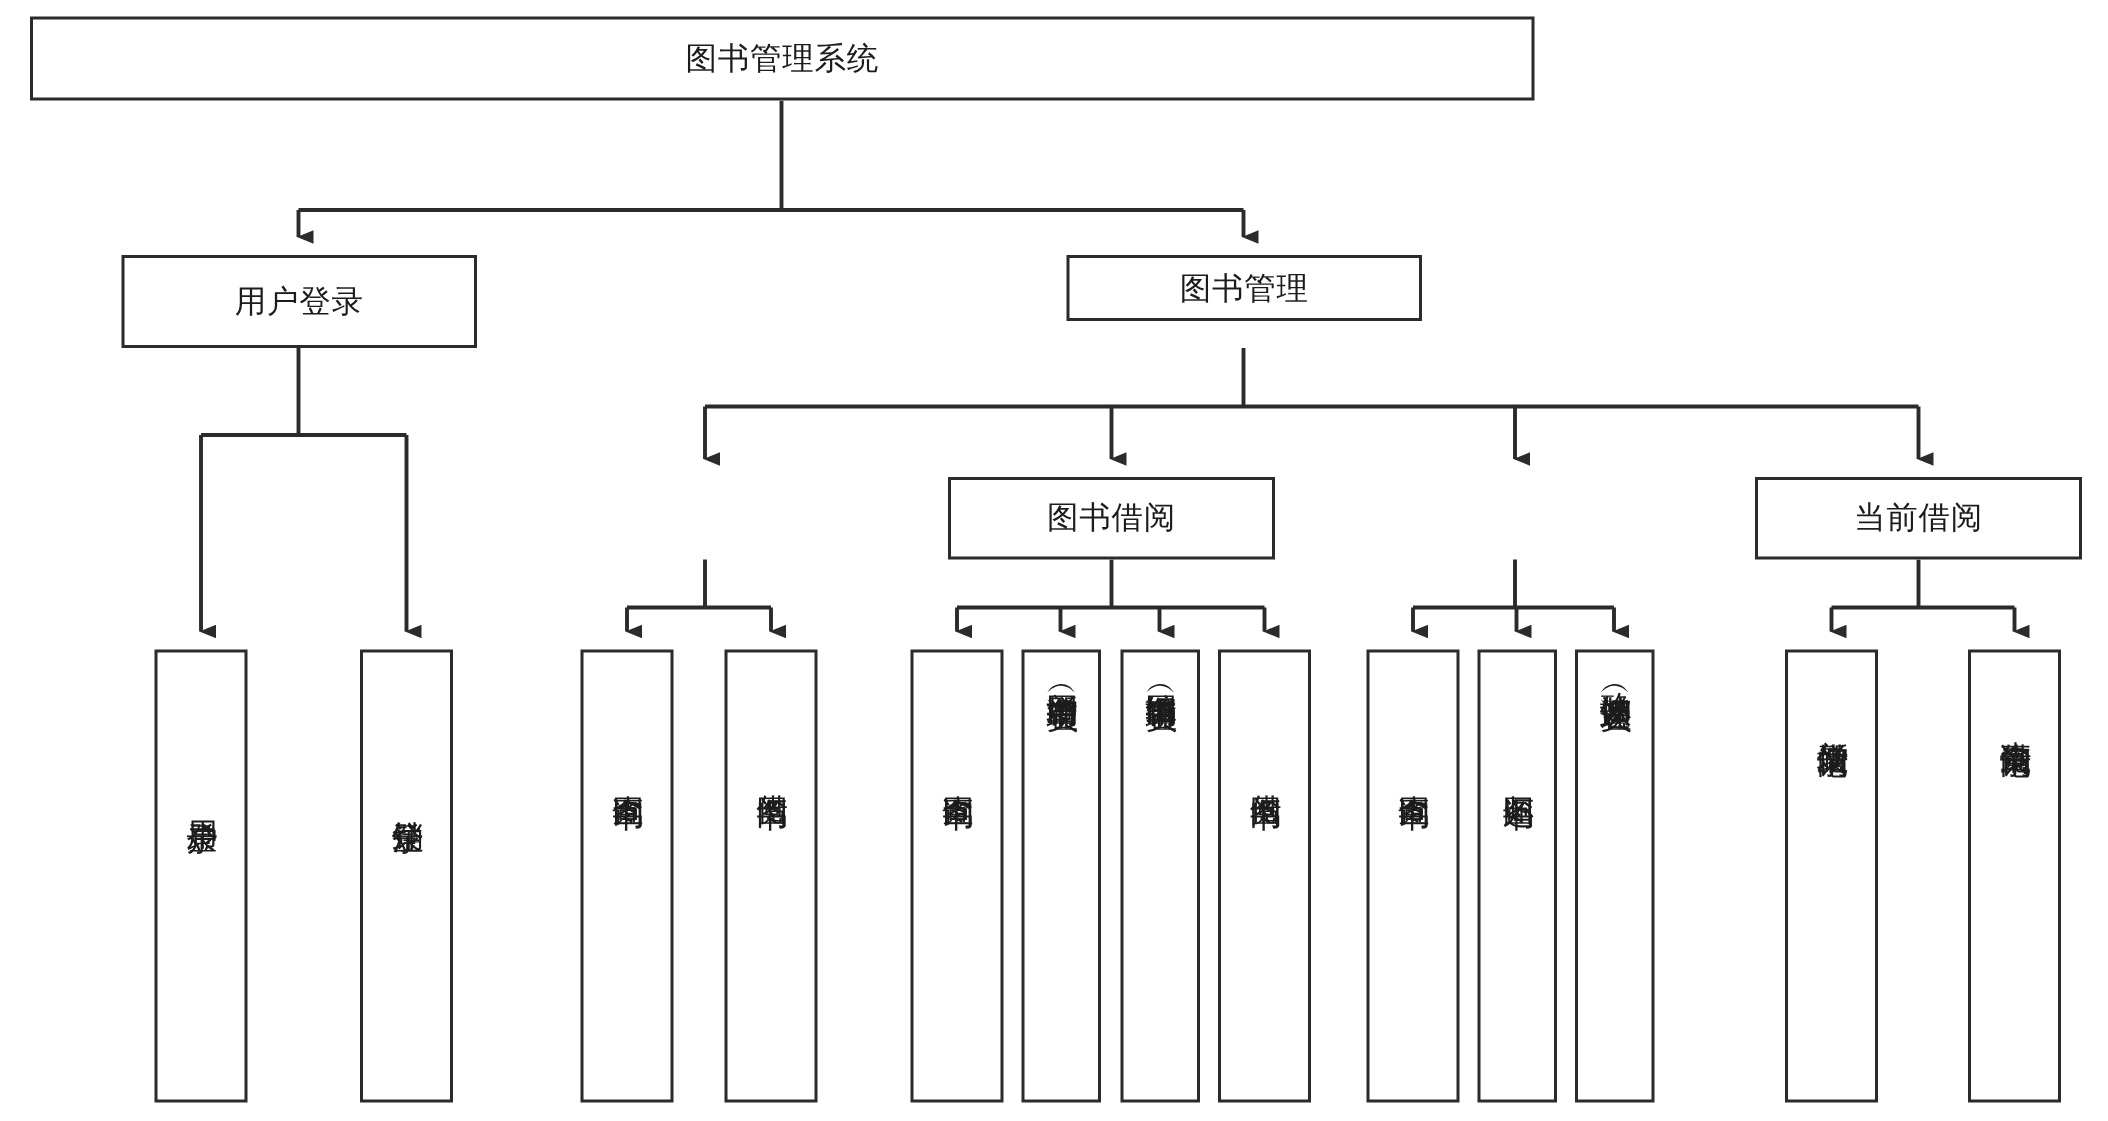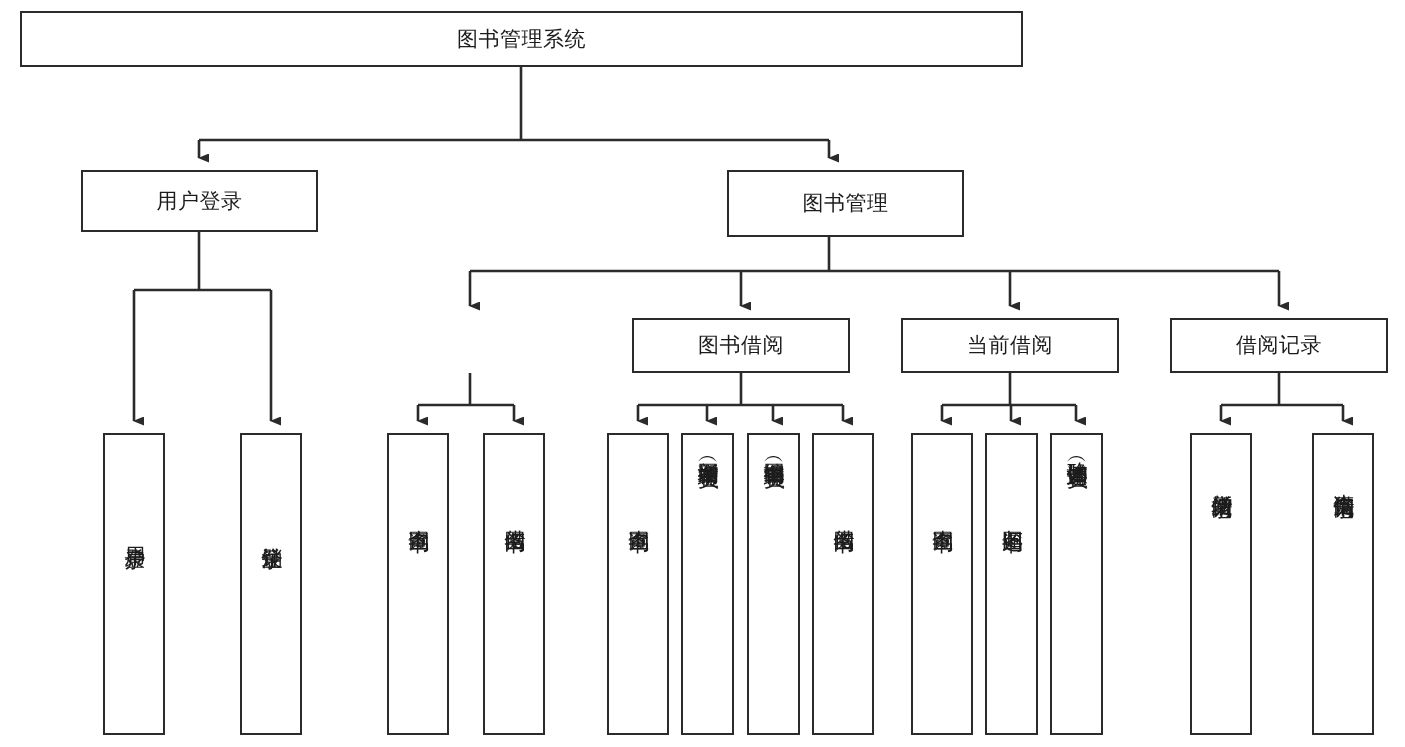--- a/index.html
+++ b/index.html
@@ -132,32 +132,29 @@
     </g>
   </svg>
 
   <div class="node" style="left:20px; top:11px; width:1003px; height:56px;align-items:center;">
     <span class="node-label">图书管理系统</span>
   </div>
 
   <div class="node" style="left:81px; top:170px; width:237px; height:62px;">
     <span class="node-label">用户登录</span>
   </div>
-  <div class="node" style="left:727px; top:170px; width:237px; height:67px;text-align:right;">
+  <div class="node" style="left:711px; top:170px; width:237px; height:44px;text-align:right;">
     <span class="node-label">图书管理</span>
   </div>
 
   <div class="node" style="left:632px; top:318px; width:218px; height:55px;">
     <span class="node-label">图书借阅</span>
   </div>
-  <div class="node" style="left:901px; top:318px; width:218px; height:55px;">
+  <div class="node" style="left:1170px; top:318px; width:218px; height:55px;">
     <span class="node-label">当前借阅</span>
-  </div>
-  <div class="node" style="left:1170px; top:318px; width:218px; height:55px;">
-    <span class="node-label">借阅记录</span>
   </div>
 
   <div class="node vertical" style="left:103px; top:433px; width:62px; height:302px; padding-top:95px;">
     <span class="node-label">用户登录</span>
   </div>
   <div class="node vertical" style="left:240px; top:433px; width:62px; height:302px; padding-top:95px;">
     <span class="node-label">注销登录</span>
   </div>
 
   <div class="node vertical" style="left:387px; top:433px; width:62px; height:302px; padding-top:78px;">

